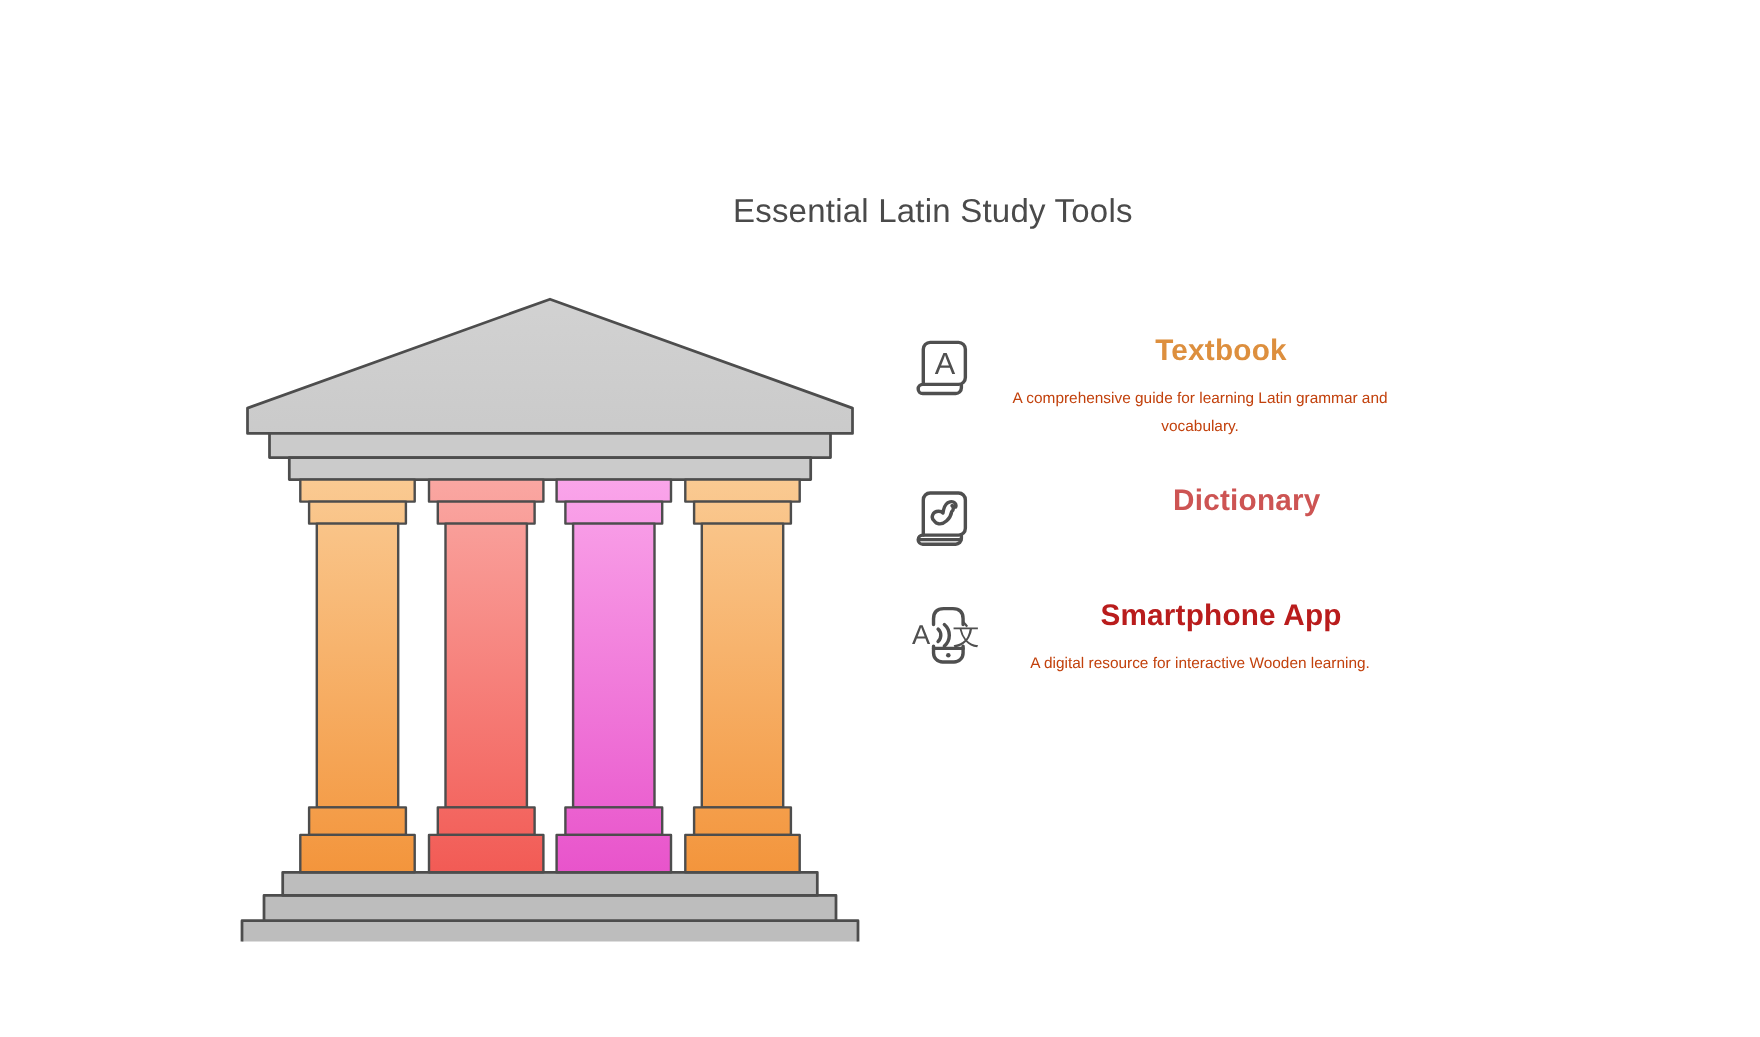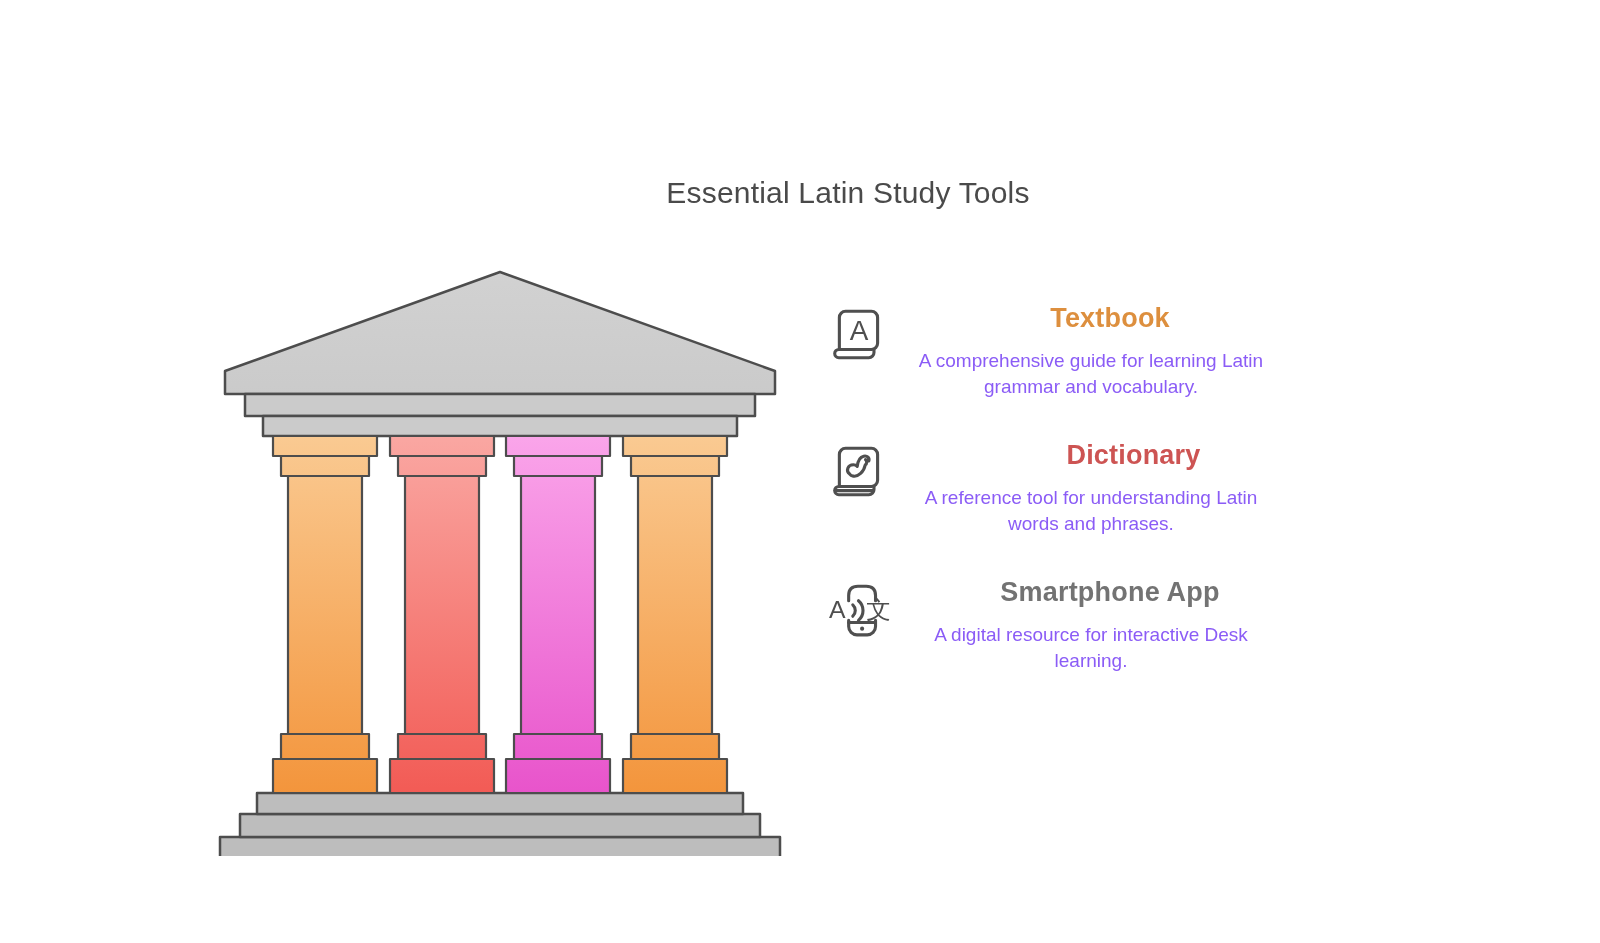--- a/index.html
+++ b/index.html
@@ -49,23 +49,23 @@
   }
   .legend-text { flex: 1; text-align: center; }
   .legend-heading {
     font-size: 27px;
     font-weight: 700;
     line-height: 30px;
     margin: 0 0 15px 0;
     letter-spacing: 0.2px;
   }
   .legend-desc {
-    font-size: 19px;
+    font-size: 14px;
     line-height: 26px;
-    color: #8b5cf6;
+    color: #c2410c;
     max-width: 358px;
   }
   .icon-stroke {
     stroke: #4F4F4F;
     stroke-width: 3;
     fill: none;
     stroke-linecap: round;
     stroke-linejoin: round;
   }
   .icon-glyph {
@@ -163,36 +163,35 @@
 
     <div class="legend-item">
       <svg class="legend-icon" viewBox="0 0 60 60">
         <path class="icon-stroke" d="M17,7 h25 a6,6 0 0 1 6,6 v25 a6,6 0 0 1 -6,6 h-31 v-31 a6,6 0 0 1 6,-6 z"></path>
         <path class="icon-stroke" d="M11,44 h-0.5 a4,4 0 0 0 -4,4 a4,4 0 0 0 4,4 h29 a5,5 0 0 0 5,-5 v-3"></path>
         <path class="icon-stroke" d="M7,48 h37" stroke-width="2.2"></path>
         <path class="icon-stroke" stroke-width="2.6" d="M21,32 c-4,-3 -2,-9 3.5,-9 c1.5,0 2.8,0.5 3.8,1.5 c0.6,-5 2.5,-9 6.2,-9.8 c3.6,-0.8 6,1.8 5,4.6 l-3.2,-1.2 c1.6,1.4 1.5,3.8 -0.3,5.2 c-1.2,6.6 -6.8,11.5 -11.5,10.7 c-1.6,-0.3 -2.8,-1 -3.5,-2 z"></path>
       </svg>
       <div class="legend-text">
         <div class="legend-heading" style="color: rgb(205, 84, 83); margin-left: 47px;">Dictionary</div>
-        <div class="legend-desc">A reference tool for understanding Latin words and phrases.</div>
       </div>
     </div>
 
     <div class="legend-item">
       <svg class="legend-icon" viewBox="0 0 60 60">
         <path class="icon-stroke" d="M20,22 v-5 q0,-9 9,-9 h8 q9,0 9,9 v5"></path>
         <path class="icon-stroke" d="M20,43 h26 v4 a8,8 0 0 1 -8,8 h-10 a8,8 0 0 1 -8,-8 z"></path>
         <path class="icon-stroke" d="M20,43 v-2 M46,43 v-2"></path>
         <circle class="icon-glyph" cx="33" cy="49" r="2"></circle>
         <text class="icon-glyph" x="9" y="39" font-size="24" text-anchor="middle">A</text>
         <path class="icon-stroke" stroke-width="2.6" d="M24,26 a7.5,7.5 0 0 1 0,11"></path>
         <path class="icon-stroke" stroke-width="2.6" d="M29.5,22 a12.5,12.5 0 0 1 0,19"></path>
         <text class="icon-glyph" x="49" y="39" font-size="24" text-anchor="middle">文</text>
       </svg>
       <div class="legend-text">
-        <div class="legend-heading" style="color: #737373;">Smartphone App</div>
-        <div class="legend-desc">A digital resource for interactive Desk learning.</div>
+        <div class="legend-heading" style="color: #b91c1c;">Smartphone App</div>
+        <div class="legend-desc">A digital resource for interactive Wooden learning.</div>
       </div>
     </div>
 
 
   </div>
 </div>
 
 </body></html>

